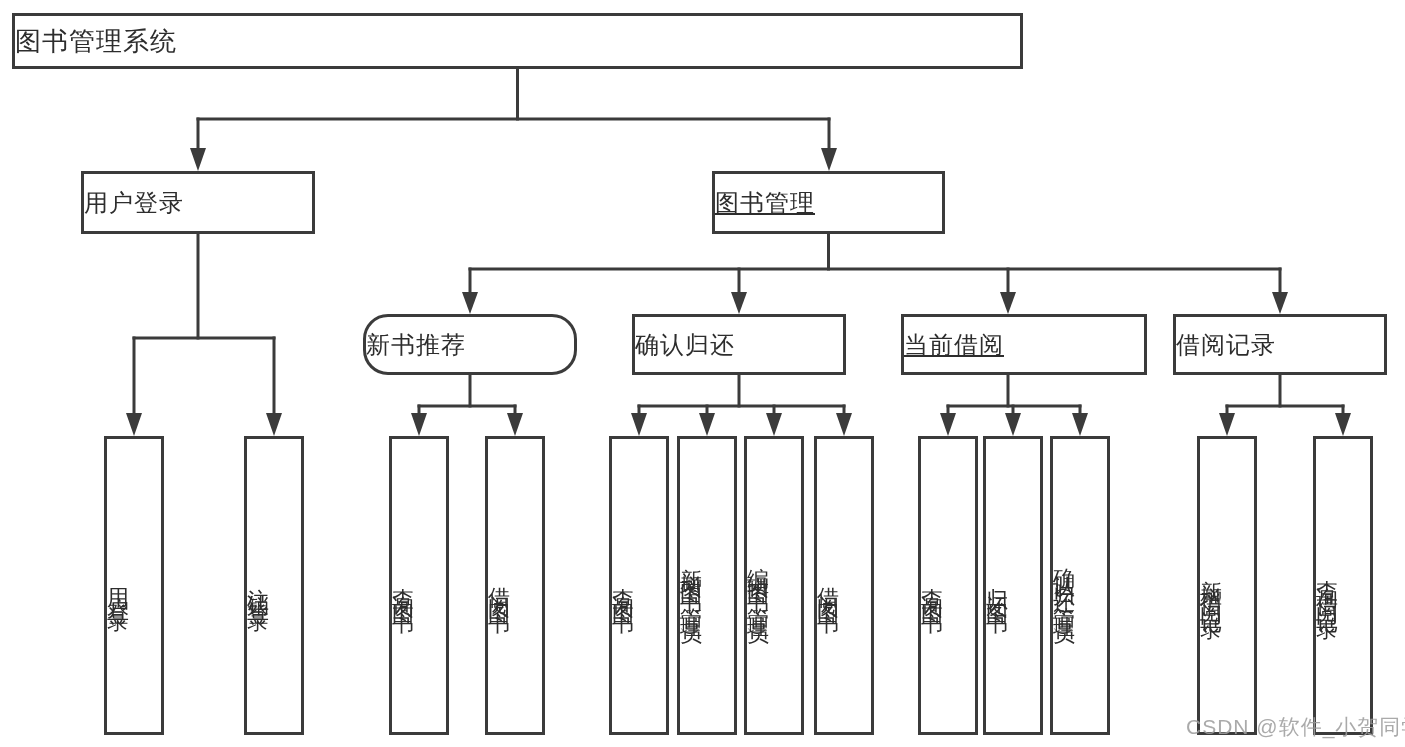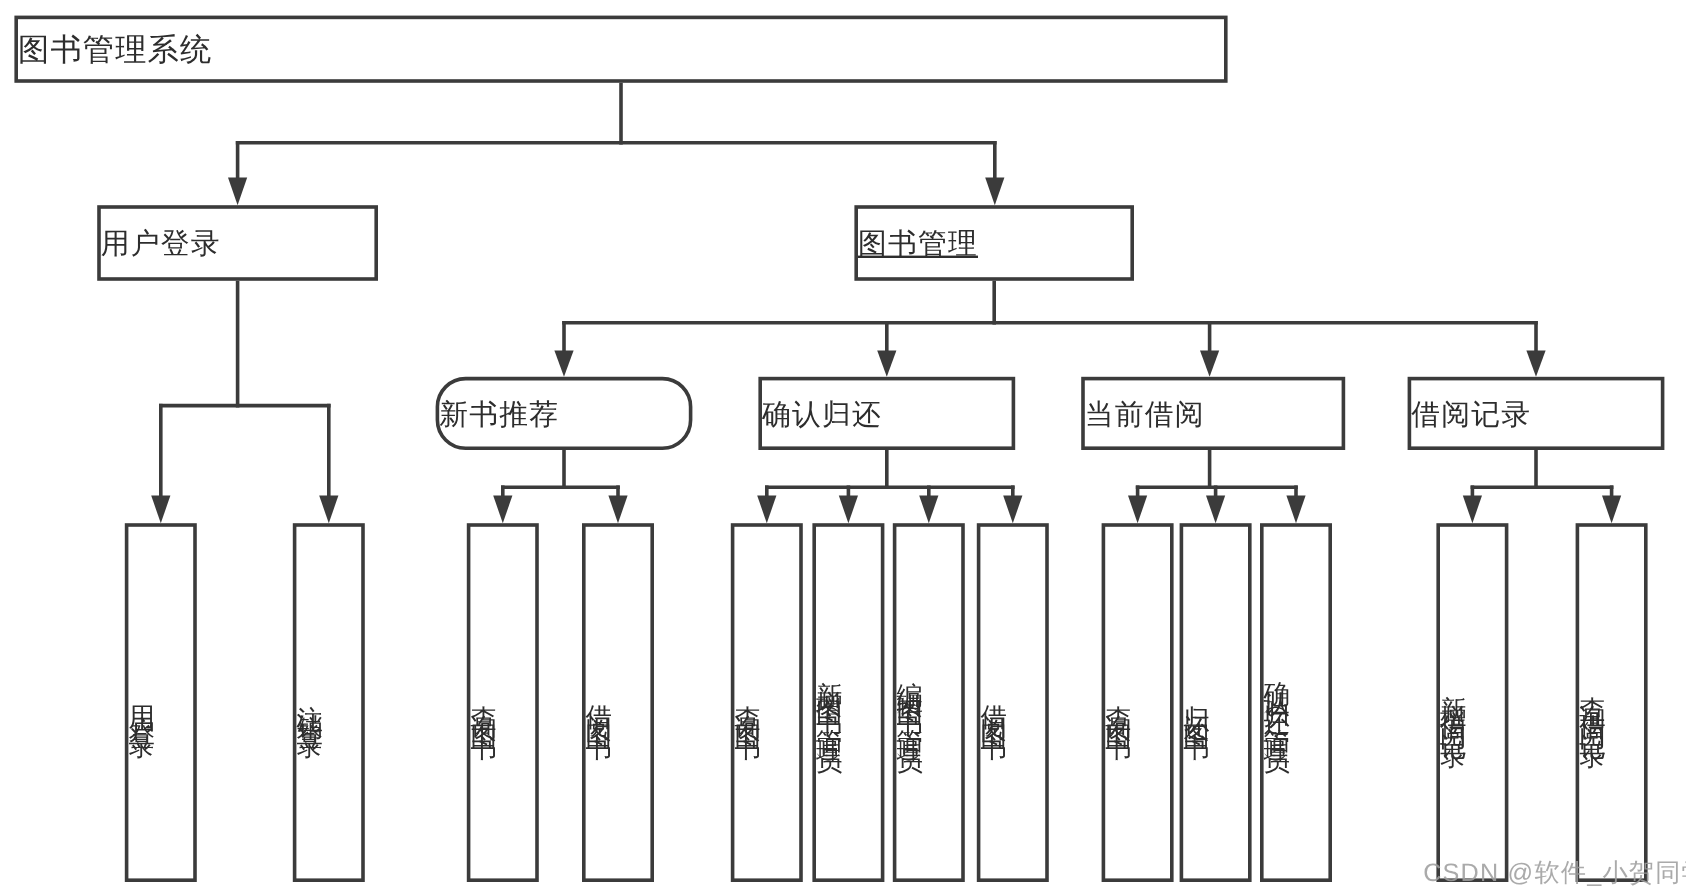--- a/index.html
+++ b/index.html
@@ -149,21 +149,21 @@
   <div class="node node-l2" style="left:712px;width:233px;text-decoration:underline;">
     <span>图书管理</span>
   </div>
 
   <div class="node node-l3" style="left:363px;width:214px;border-radius:25px;">
     <span>新书推荐</span>
   </div>
   <div class="node node-l3" style="left:632px;width:214px;">
     <span>确认归还</span>
   </div>
-  <div class="node node-l3" style="left:901px;width:220px;">
+  <div class="node node-l3" style="left:901px;width:246px;text-decoration:underline;">
     <span>当前借阅</span>
   </div>
   <div class="node node-l3" style="left:1173px;width:214px;">
     <span>借阅记录</span>
   </div>
 
   <div class="node leaf" style="left:104px;">
     <span class="vtext">用户登录</span>
   </div>
   <div class="node leaf" style="left:244px;">

